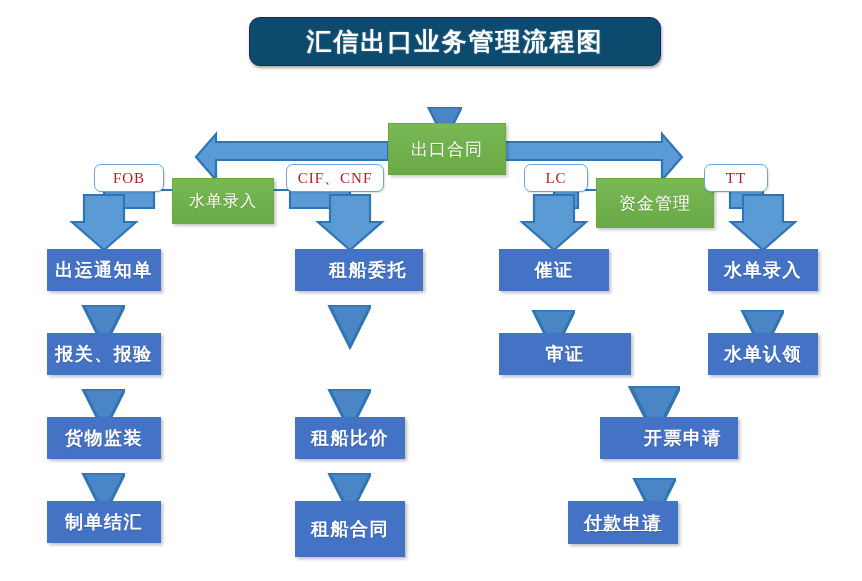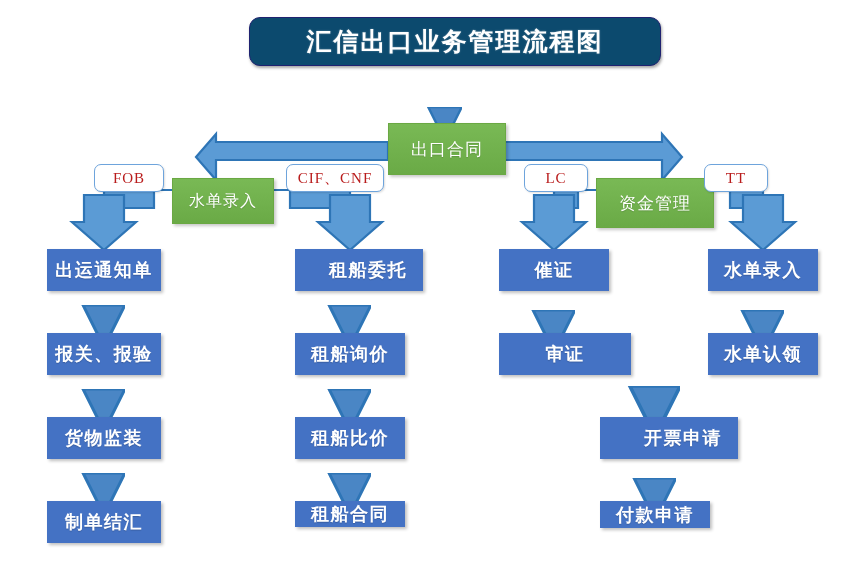--- a/index.html
+++ b/index.html
@@ -132,26 +132,25 @@
   <div class="term-label" style="left:286px;top:164px;width:96px;height:26px;">CIF、CNF</div>
   <div class="term-label" style="left:524px;top:164px;width:62px;height:26px;">LC</div>
   <div class="term-label" style="left:704px;top:164px;width:62px;height:26px;">TT</div>
 
   <div class="blue-box" style="left:47px;top:249px;width:114px;height:42px;">出运通知单</div>
   <div class="blue-box" style="left:47px;top:333px;width:114px;height:42px;">报关、报验</div>
   <div class="blue-box" style="left:47px;top:417px;width:114px;height:42px;">货物监装</div>
   <div class="blue-box" style="left:47px;top:501px;width:114px;height:42px;">制单结汇</div>
 
   <div class="blue-box" style="left:295px;top:249px;width:110px;height:42px;padding-left:18px;">租船委托</div>
-  <div class="blue-box" style="left:295px;top:333px;width:110px;height:42px;">租船询价</div>
   <div class="blue-box" style="left:295px;top:417px;width:110px;height:42px;">租船比价</div>
-  <div class="blue-box" style="left:295px;top:501px;width:110px;height:26px;">租船合同</div>
+  <div class="blue-box" style="left:295px;top:501px;width:110px;height:56px;">租船合同</div>
 
   <div class="blue-box" style="left:499px;top:249px;width:110px;height:42px;">催证</div>
   <div class="blue-box" style="left:499px;top:333px;width:132px;height:42px;">审证</div>
 
   <div class="blue-box" style="left:600px;top:417px;width:110px;height:42px;padding-left:28px;">开票申请</div>
-  <div class="blue-box" style="left:600px;top:501px;width:110px;height:27px;">付款申请</div>
+  <div class="blue-box" style="left:568px;top:501px;width:110px;height:43px;text-decoration:underline;">付款申请</div>
 
   <div class="blue-box" style="left:708px;top:249px;width:110px;height:42px;">水单录入</div>
   <div class="blue-box" style="left:708px;top:333px;width:110px;height:42px;">水单认领</div>
 
 </div>
 
 </body></html>

